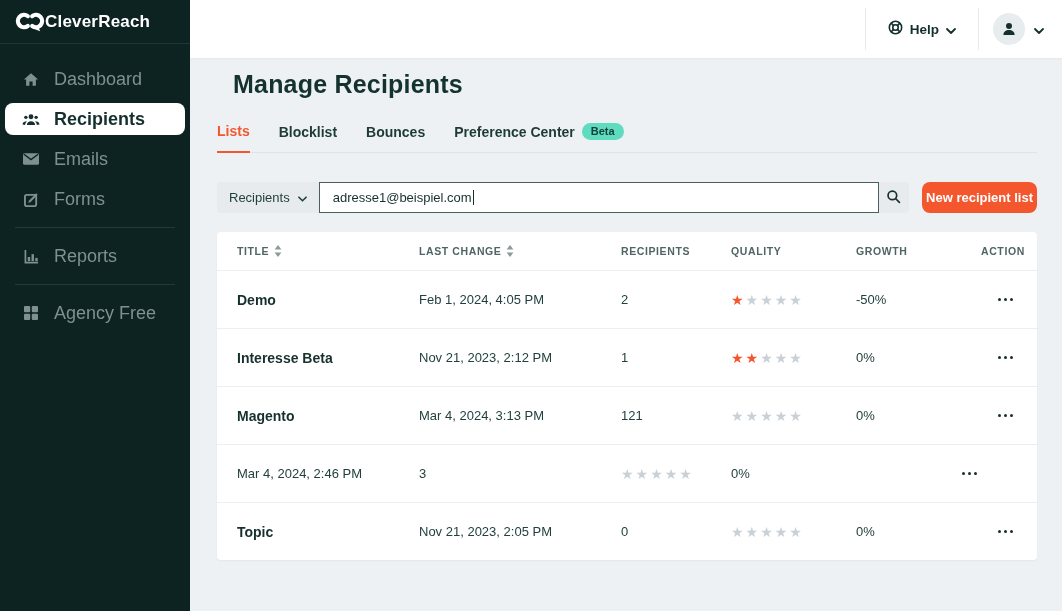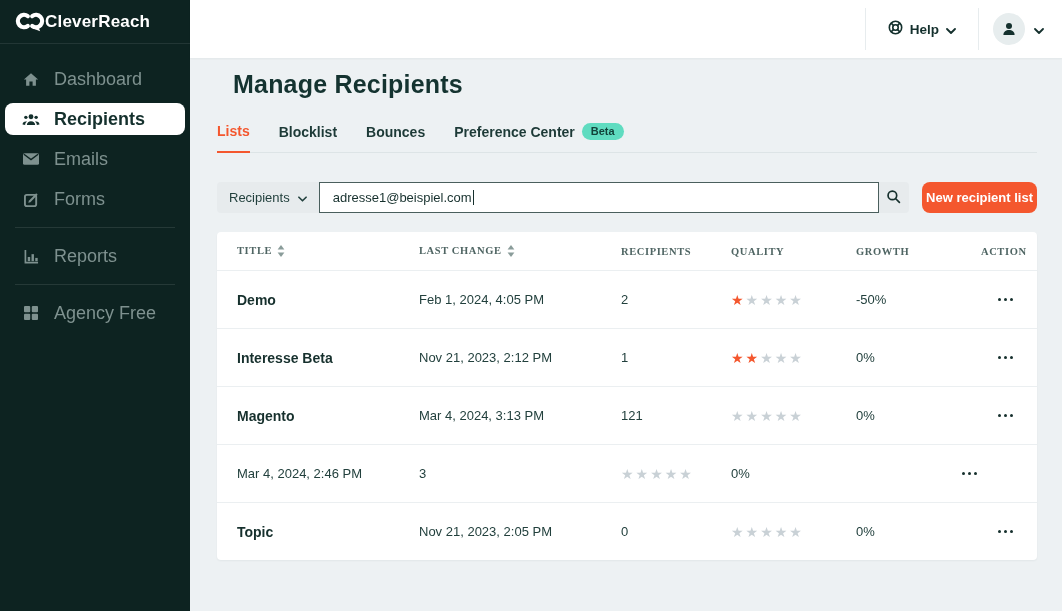--- a/index.html
+++ b/index.html
@@ -53,21 +53,21 @@
   .new-btn { margin-left:auto; height:31px; background:#F4572E; color:#FFFFFF; border:none;
     border-radius:8px; font-size:13px; font-weight:600; padding:0 4px; cursor:pointer;
     font-family:"Liberation Sans", sans-serif; }
   
   .table-card { margin-top:19px; background:#FFFFFF; border-radius:4px; overflow:hidden;
     box-shadow:0 1px 2px rgba(13,35,33,0.05); }
   .trow { display:grid; grid-template-columns:182px 202px 110px 125px 125px 1fr;
     align-items:center; padding:0 20px; }
   .thead-row { height:38px; }
   .th { font-size:10.5px; font-weight:700; color:#4F6563; letter-spacing:0.6px;
-    display:flex; gap:5px;font-family:Liberation Serif, serif; }
+    display:flex; align-items:center; gap:5px; }
   .th.right, .cell.right { justify-content:flex-end; text-align:right; }
   .tbody-row { height:58px; border-top:1px solid #EBEFF1; }
   .cell { font-size:13px; color:#22403D; display:flex; align-items:center; }
   .cell-title { font-size:14px; font-weight:700; color:#16302D; }
   .stars { letter-spacing:2px; font-size:14px; }
   .star { color:#C9D1D6; }
   .star.filled { color:#F4572E; }
   .dots { display:inline-flex; gap:2.5px; padding:6px 4px; cursor:pointer; }
   .dots i { width:3.5px; height:3.5px; border-radius:50%; background:#16302D; display:block; }
   .sort-icon svg { display:block; }

